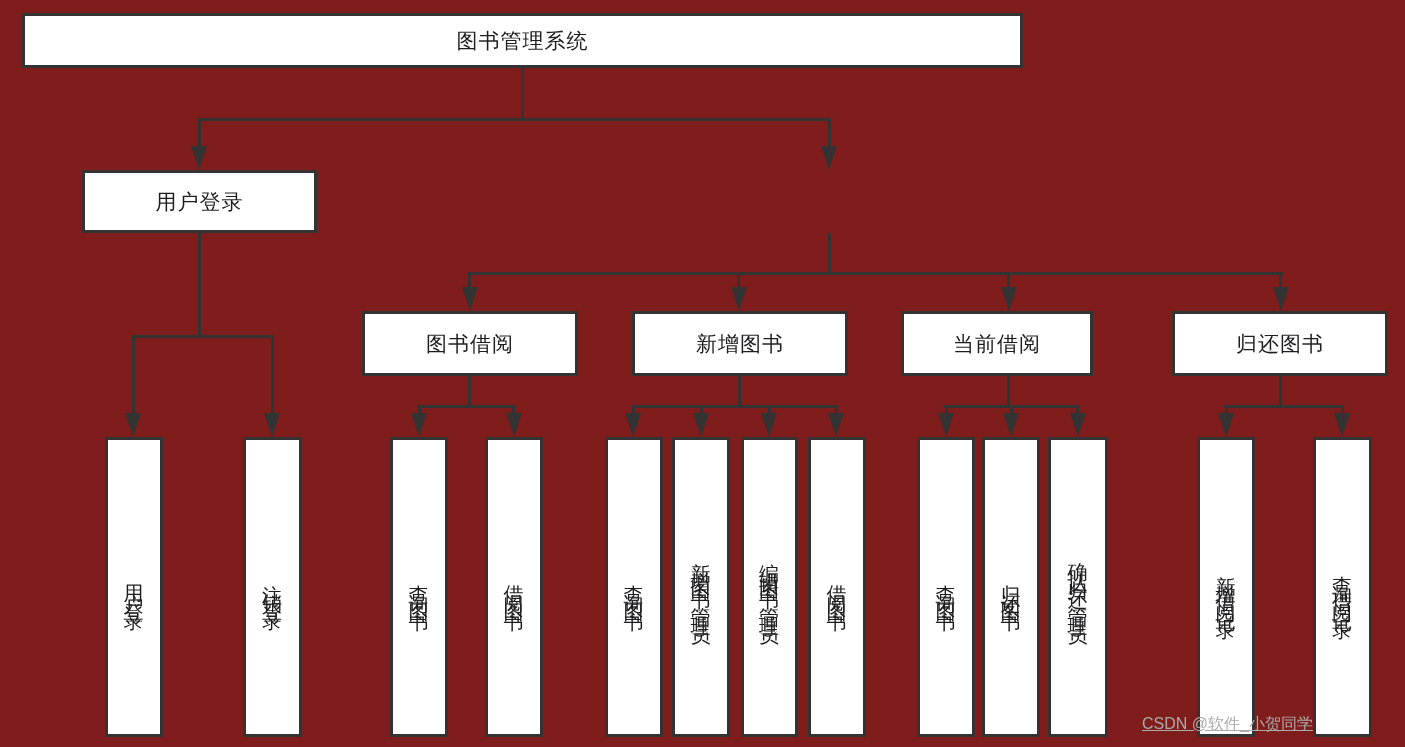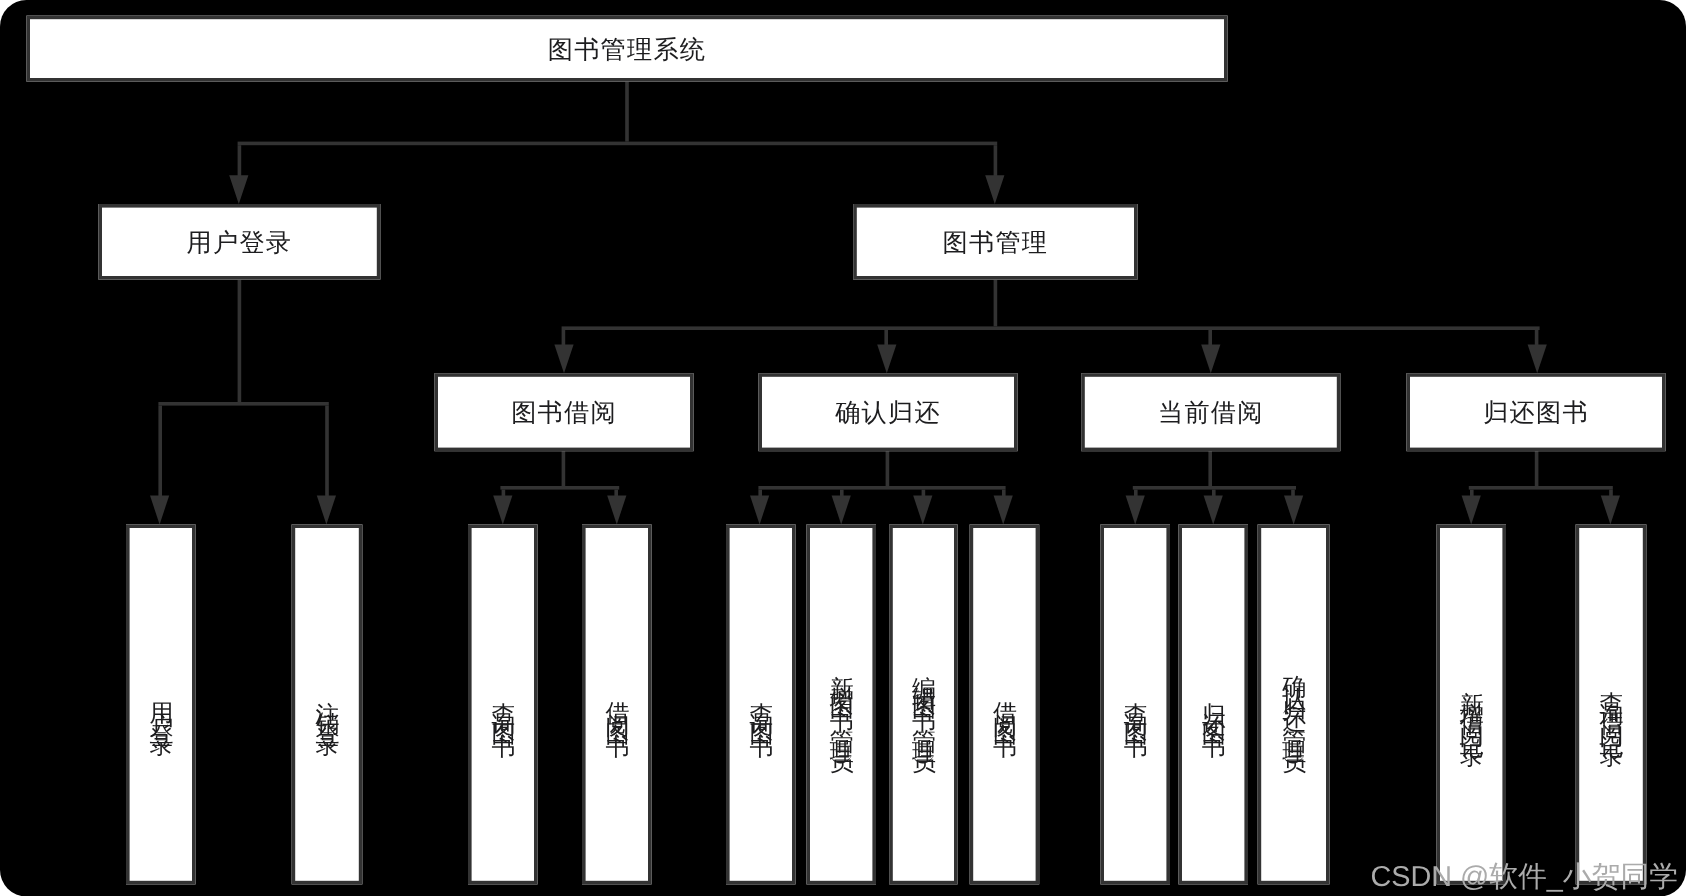--- a/index.html
+++ b/index.html
@@ -1,22 +1,21 @@
 <!DOCTYPE html>
 <html><head>
 <meta charset="utf-8">
 <style>
   html,body{margin:0;padding:0;background:#ffffff;}
   #canvas{
     position:relative;
     width:1405px;height:747px;
-    background:#000000;
+    background:#7f1d1d;
     font-family:"Liberation Sans","DejaVu Sans",sans-serif;
     overflow:hidden;
-    border-radius:22px;
   }
   .box{
     position:absolute;
     box-sizing:border-box;
     border:3px solid #333333;
     background:#ffffff;
     display:flex;
     align-items:center;
     justify-content:center;
     color:#1d1d1f;
@@ -40,24 +39,25 @@
   .arrow{
     position:absolute;
     width:0;height:0;
     border-left:8px solid transparent;
     border-right:8px solid transparent;
     border-top:24px solid #333333;
   }
   .watermark{
     position:absolute;
     left:1142px;top:714px;
-    font-size:24px;
+    font-size:16px;
     color:#ababab;
     white-space:nowrap;
     z-index:10;
+    text-decoration:underline;
   }
 </style>
 </head>
 <body>
 
 <div id="canvas">
 
   <div class="line" style="left:521px;top:68px;width:3px;height:50px"></div>
   <div class="line" style="left:198px;top:118px;width:633px;height:3px"></div>
   <div class="line" style="left:198px;top:121px;width:3px;height:26px"></div>
@@ -117,31 +117,28 @@
   <div class="line" style="left:1341px;top:408px;width:3px;height:6px"></div>
   <div class="arrow" style="left:1334px;top:413px"></div>
 
   <div class="box" style="left:22px;top:13px;width:1001px;height:55px">
     <span class="hlabel">图书管理系统</span>
   </div>
 
   <div class="box" style="left:82px;top:170px;width:235px;height:63px">
     <span class="hlabel">用户登录</span>
   </div>
-  <div class="box" style="left:711px;top:170px;width:237px;height:63px">
-    <span class="hlabel">图书管理</span>
-  </div>
 
   <div class="box" style="left:362px;top:311px;width:216px;height:65px">
     <span class="hlabel">图书借阅</span>
   </div>
   <div class="box" style="left:632px;top:311px;width:216px;height:65px">
-    <span class="hlabel">确认归还</span>
+    <span class="hlabel">新增图书</span>
   </div>
-  <div class="box" style="left:901px;top:311px;width:216px;height:65px">
+  <div class="box" style="left:901px;top:311px;width:192px;height:65px">
     <span class="hlabel">当前借阅</span>
   </div>
   <div class="box" style="left:1172px;top:311px;width:216px;height:65px">
     <span class="hlabel">归还图书</span>
   </div>
 
   <div class="box vbox" style="left:105px;top:437px;width:58px;height:300px">
     <span class="vlabel">用户登录</span>
   </div>
   <div class="box vbox" style="left:243px;top:437px;width:59px;height:300px">

